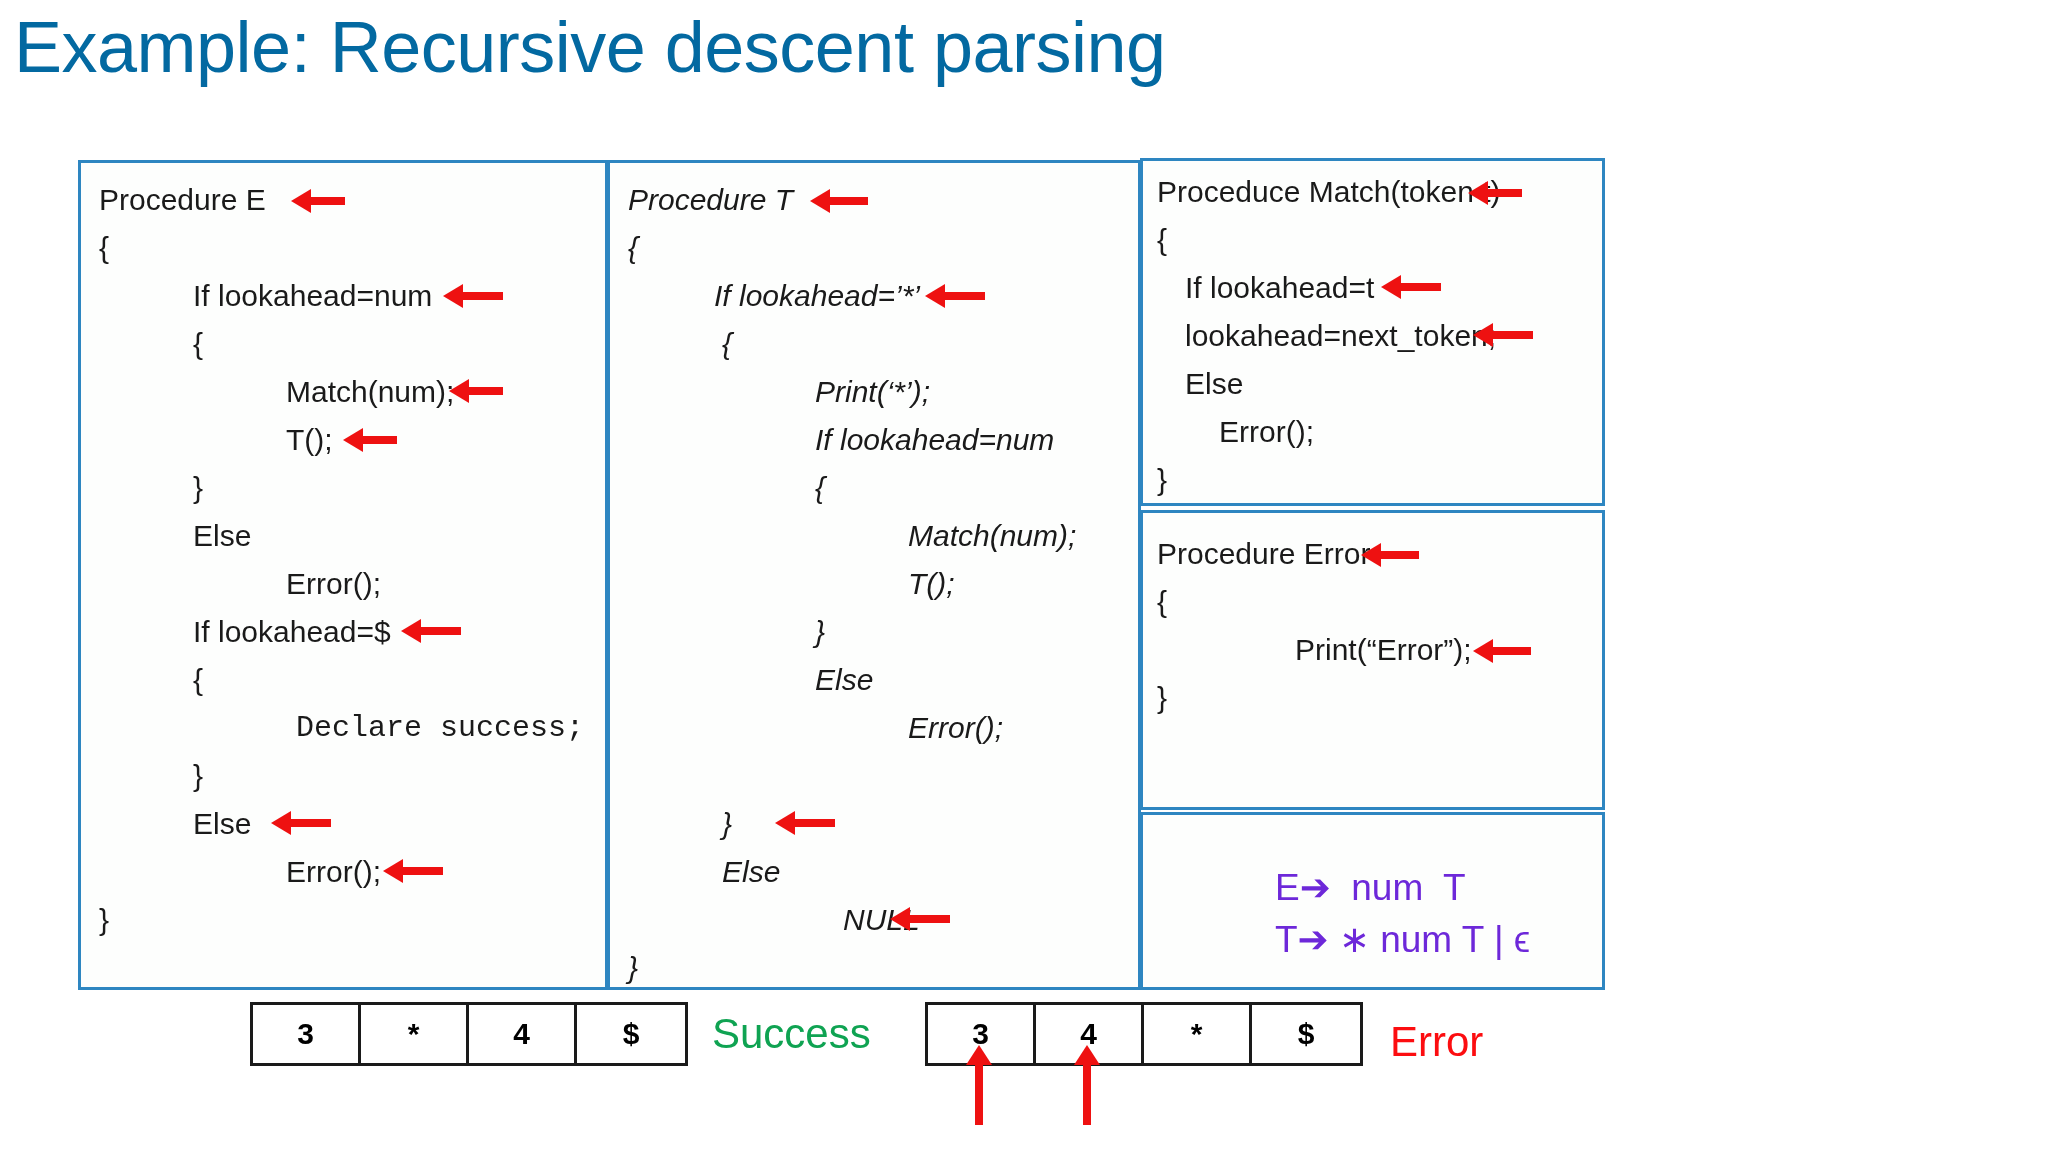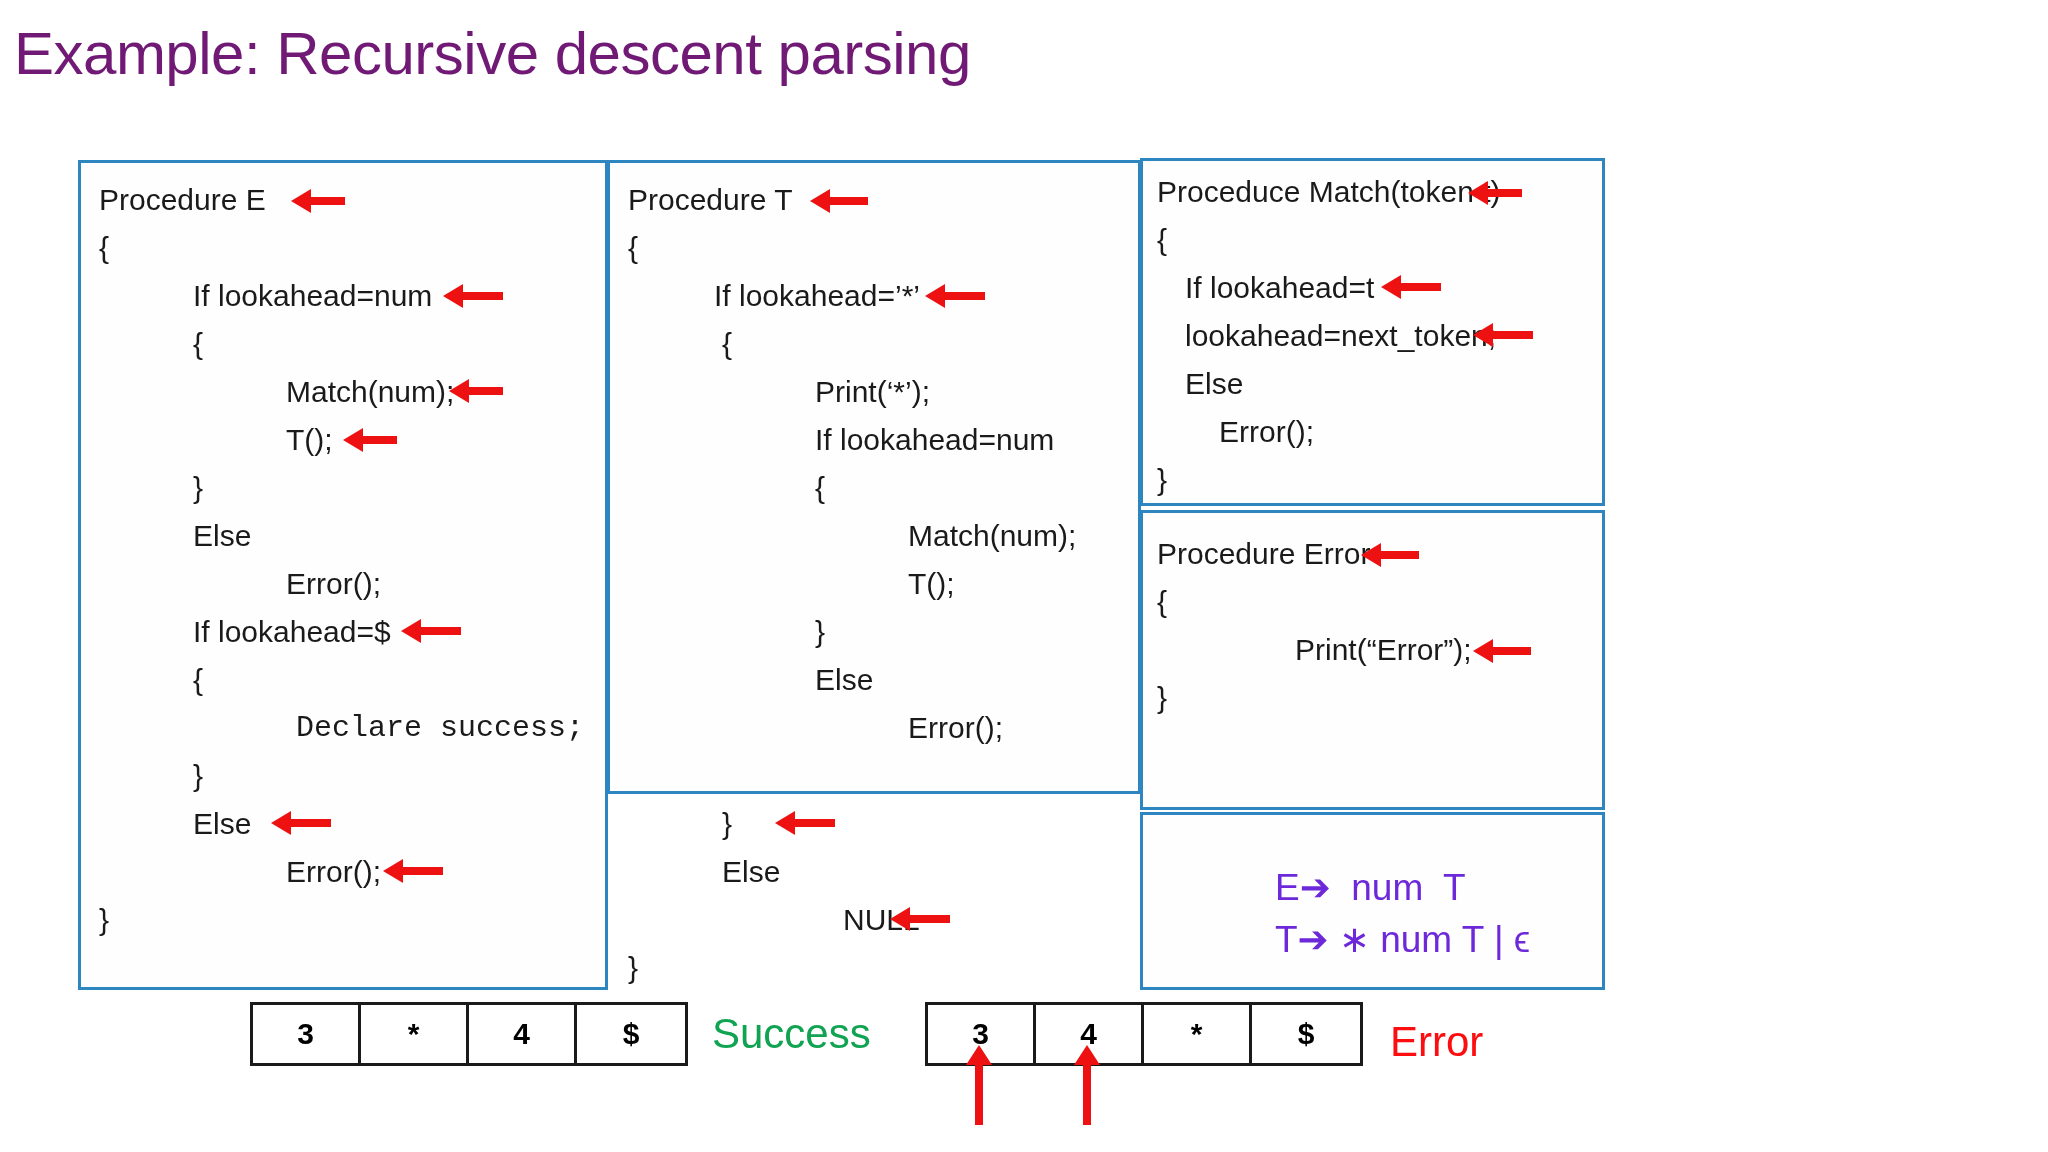--- a/index.html
+++ b/index.html
@@ -12,38 +12,38 @@
     height: 1152px;
     position: relative;
     overflow: hidden;
     font-family: "Liberation Sans", sans-serif;
     color: #000000;
   }
 
   #slide-title {
     position: absolute;
     left: 14px;
-    top: 19px;
-    font-size: 60px;
+    top: 6px;
+    font-size: 72px;
     font-weight: 400;
     letter-spacing: -0.5px;
-    color: #701a75;
+    color: #0369a1;
     white-space: nowrap;
     line-height: 1.15;
   }
 
   .code-panel {
     position: absolute;
     box-sizing: border-box;
     border: 3px solid #2E86C1;
     background: #fdfefd;
   }
 
   #panel-e    { left: 78px;   top: 160px; width: 530px;  height: 830px; }
-  #panel-t    { left: 607px;  top: 160px; width: 534px;  height: 634px; }
+  #panel-t    { left: 607px;  top: 160px; width: 534px;  height: 830px; font-style: italic; }
   #panel-match{ left: 1140px; top: 158px; width: 465px;  height: 348px; }
   #panel-error{ left: 1140px; top: 510px; width: 465px;  height: 300px; }
   #panel-gram { left: 1140px; top: 812px; width: 465px;  height: 178px; }
 
   .code-line {
     position: absolute;
     font-size: 30px;
     line-height: 1;
     white-space: pre;
     color: #1a1a1a;

